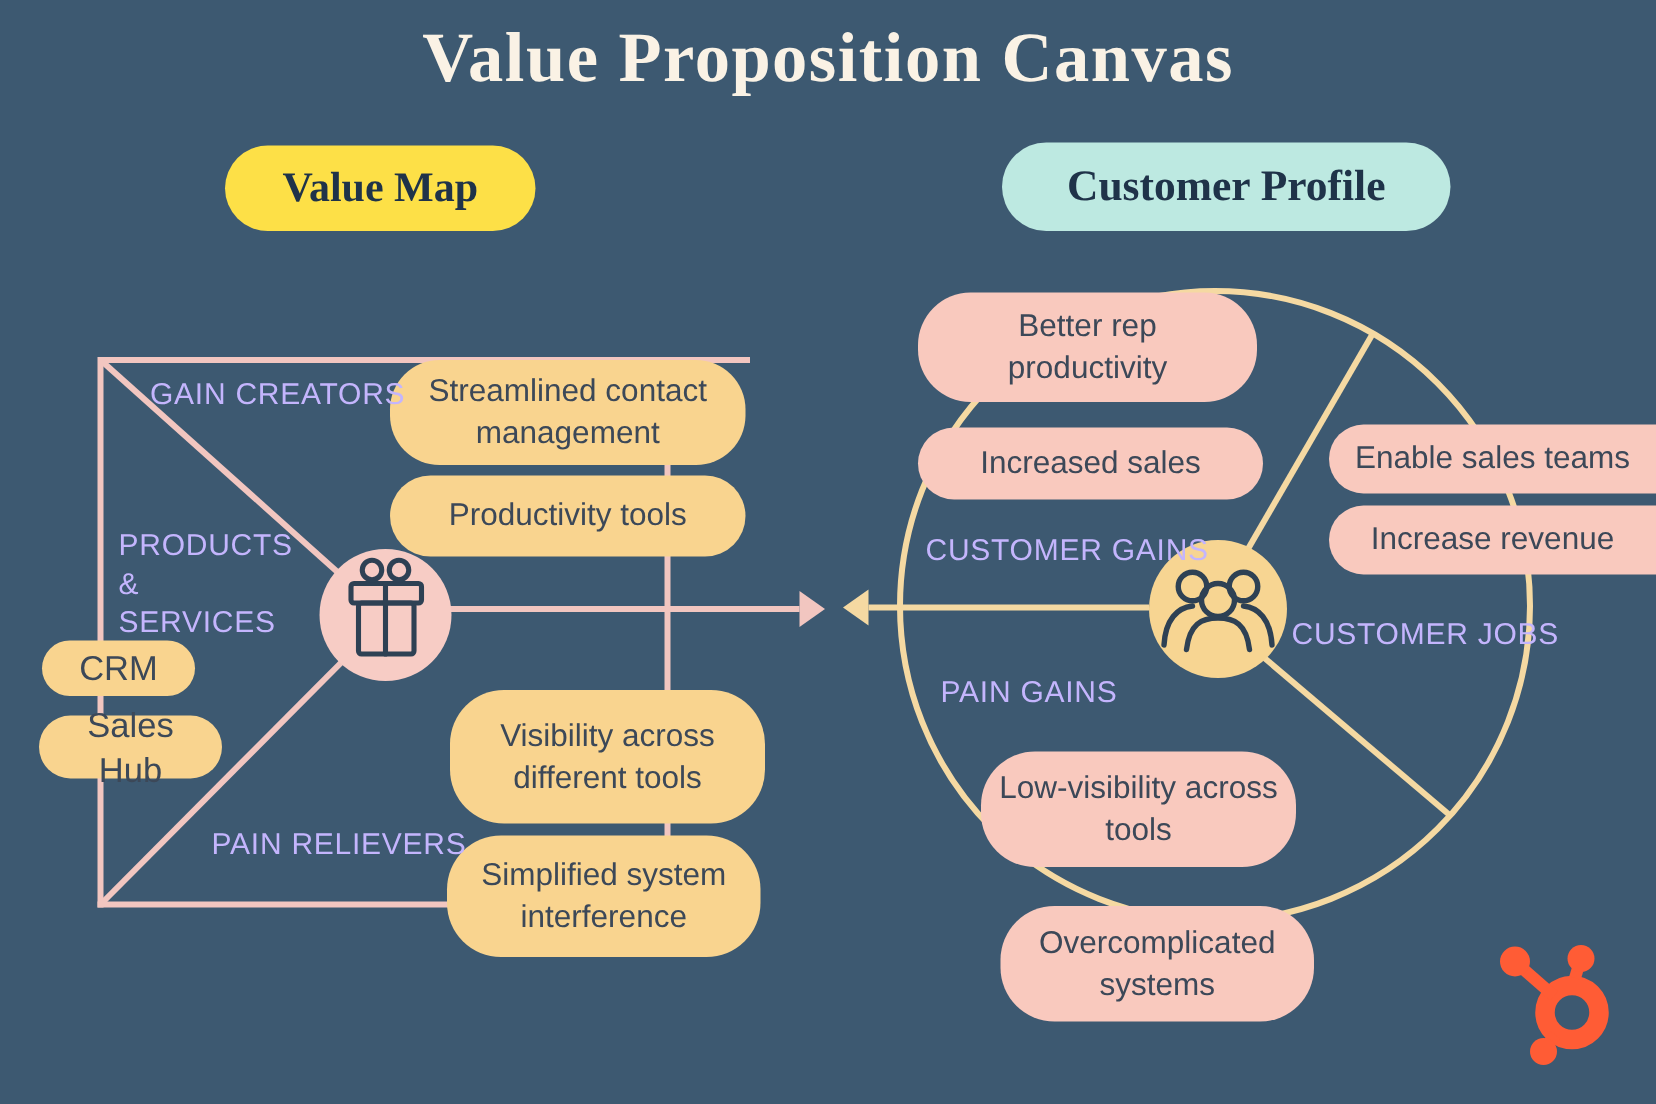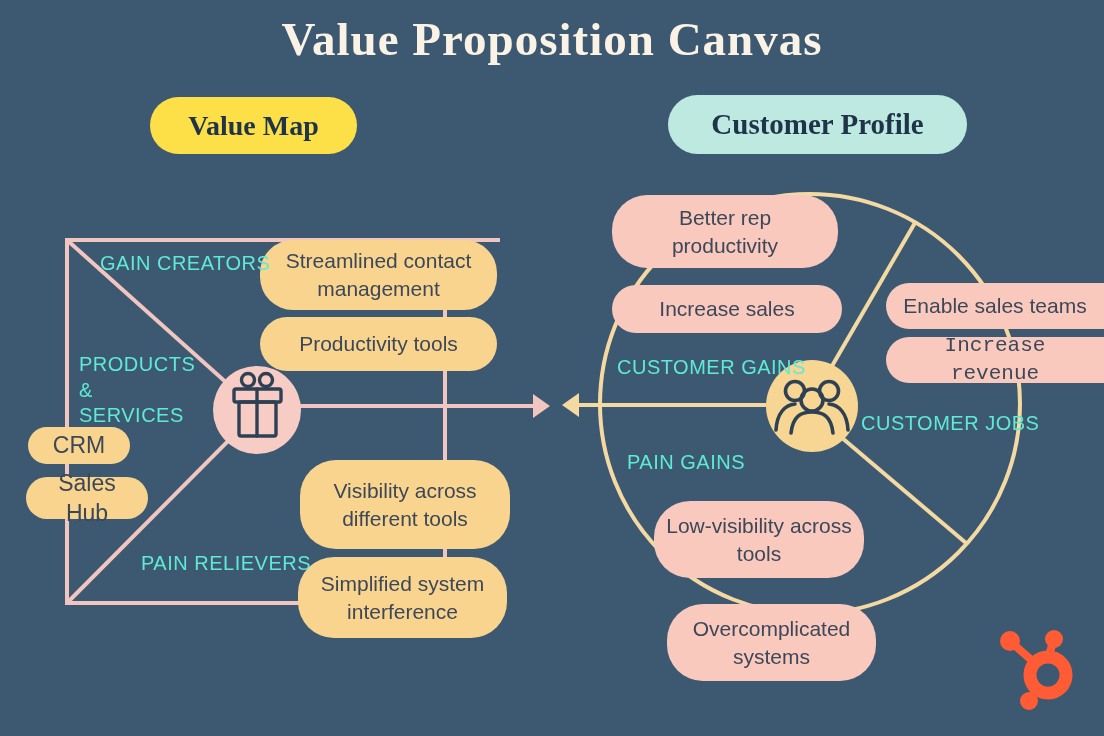--- a/index.html
+++ b/index.html
@@ -20,21 +20,21 @@
   .heading-pill.pink{background:#fde047;}
   .heading-pill.teal{background:#BDE9E1;}
   .pill{
     position:absolute;z-index:2;display:flex;align-items:center;justify-content:center;
     text-align:center;color:#3C4858;font-size:21px;line-height:1.32;padding:0 12px;
     box-sizing:border-box;
   }
   .pill.yellow{background:#F9D48F;}
   .pill.pink{background:#F9C9BE;}
   .seclabel{
-    position:absolute;z-index:3;color:#5eead4;font-size:20px;letter-spacing:.5px;
+    position:absolute;z-index:3;color:#c4b5fd;font-size:20px;letter-spacing:.5px;
     line-height:1.28;
   }
 </style>
 </head>
 <body>
 
 <div class="canvas">
 
   <svg class="layer-svg" width="1104" height="736" viewBox="0 0 1104 736">
 
@@ -112,19 +112,19 @@
   <div class="seclabel" style="left:627px;top:450px;">PAIN GAINS</div>
 
   <div class="pill yellow" style="left:260px;top:240px;width:237px;height:70px;border-radius:33px;">Streamlined contact management</div>
   <div class="pill yellow" style="left:260px;top:317px;width:237px;height:54px;border-radius:27px;">Productivity tools</div>
   <div class="pill yellow" style="left:28px;top:427px;width:102px;height:37px;border-radius:19px;font-size:23px;">CRM</div>
   <div class="pill yellow" style="left:26px;top:477px;width:122px;height:42px;border-radius:21px;font-size:23px;">Sales Hub</div>
   <div class="pill yellow" style="left:300px;top:460px;width:210px;height:89px;border-radius:36px;">Visibility across different tools</div>
   <div class="pill yellow" style="left:298px;top:557px;width:209px;height:81px;border-radius:36px;">Simplified system interference</div>
 
   <div class="pill pink" style="left:612px;top:195px;width:226px;height:73px;border-radius:35px;">Better rep productivity</div>
-  <div class="pill pink" style="left:612px;top:285px;width:230px;height:48px;border-radius:24px;">Increase sales</div>
+  <div class="pill pink" style="left:612px;top:285px;width:230px;height:48px;border-radius:24px;">Increased sales</div>
   <div class="pill pink" style="left:886px;top:283px;width:218px;height:46px;border-radius:23px 0 0 23px;">Enable sales teams</div>
-  <div class="pill pink" style="left:886px;top:337px;width:218px;height:46px;border-radius:23px 0 0 23px;font-family:Liberation Mono, monospace;">Increase revenue</div>
+  <div class="pill pink" style="left:886px;top:337px;width:218px;height:46px;border-radius:23px 0 0 23px;">Increase revenue</div>
   <div class="pill pink" style="left:654px;top:501px;width:210px;height:77px;border-radius:36px;">Low-visibility across tools</div>
   <div class="pill pink" style="left:667px;top:604px;width:209px;height:77px;border-radius:36px;">Overcomplicated systems</div>
 
 </div>
 
 </body></html>

